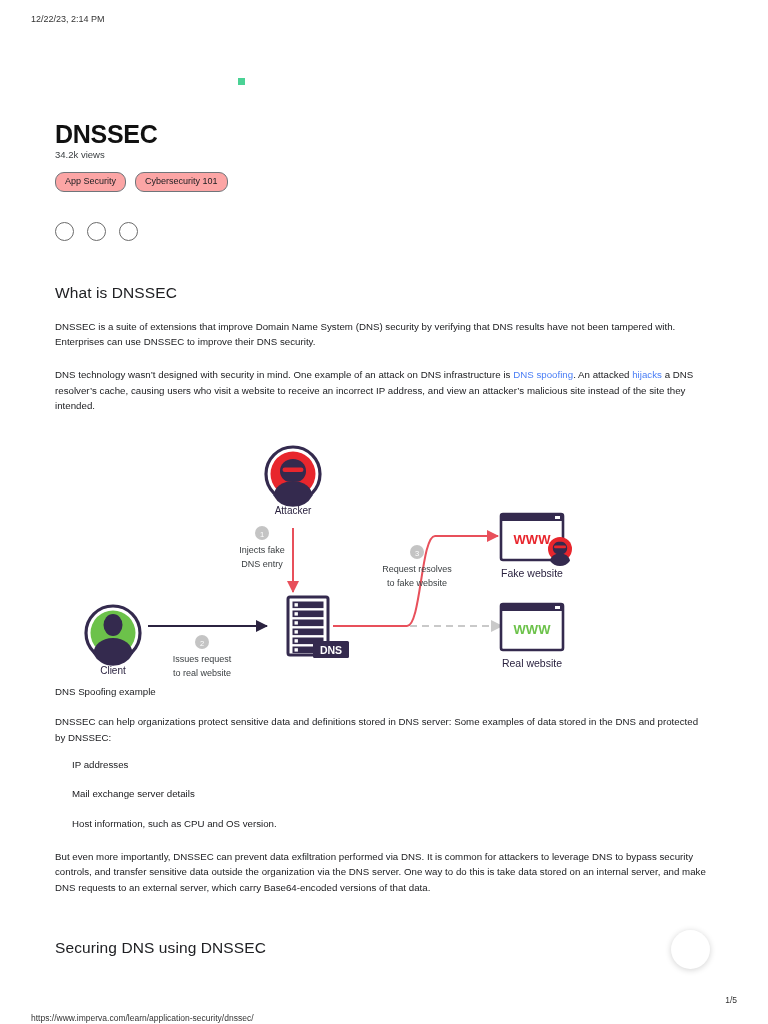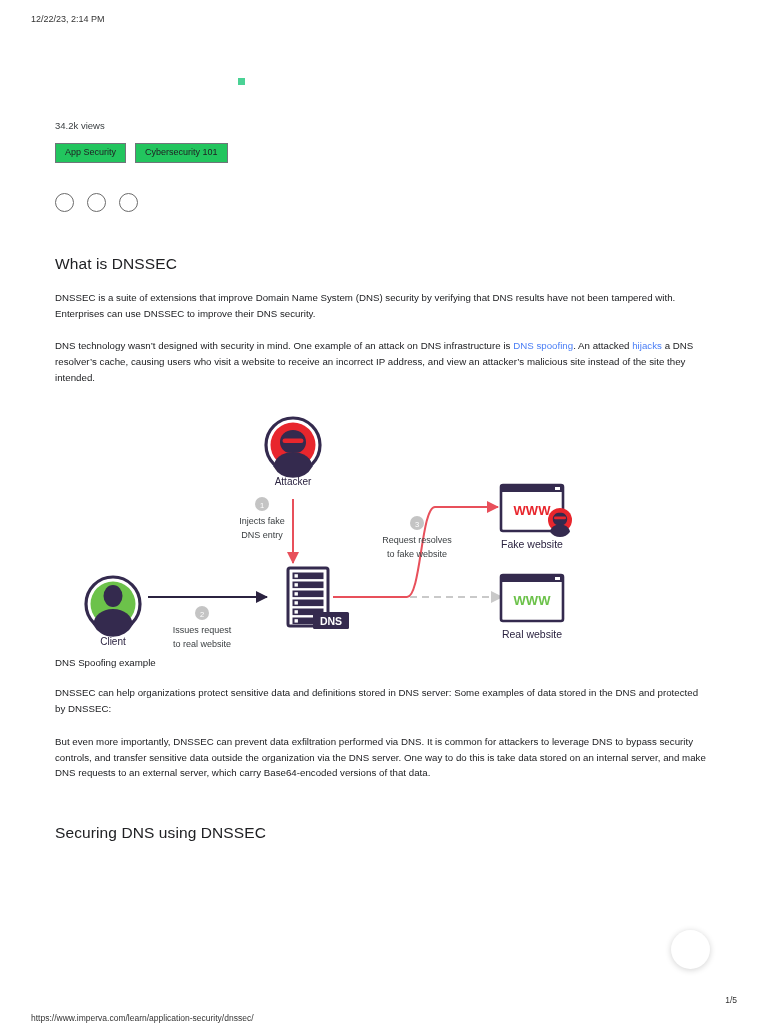--- a/index.html
+++ b/index.html
@@ -30,23 +30,23 @@
   .article { position: absolute; left: 55px; top: 120px; width: 655px; }
 
   .page-title {
     font-size: 25px; font-weight: bold; letter-spacing: -0.3px;
     color: #111; line-height: 1.15;
   }
   .views { margin-top: 0; font-size: 9.5px; color: #3c4043; }
 
   .tags { margin-top: 12px; display: flex; gap: 9px; }
   .tag {
-    border: 1px solid #70757a; border-radius: 0;
+    border: 1px solid #70757a; border-radius: 9px;
     padding: 3px 9px 4px; font-size: 9px; color: #202124;
-    background: #22c55e; line-height: 1.2; white-space: nowrap;
+    background: #fca5a5; line-height: 1.2; white-space: nowrap;
   }
 
   .share-row { margin-top: 30px; display: flex; gap: 13px; }
   .share-circle {
     width: 19px; height: 19px; border-radius: 50%;
     border: 1px solid #6b6b6b; background: #fff;
   }
 
   .h2 {
     margin-top: 43px; font-size: 15.5px; font-weight: normal;
@@ -92,20 +92,21 @@
 <div class="page">
 
   <div class="print-header">
     <span class="ph-date">12/22/23, 2:14 PM</span>
   </div>
 
   <div class="teal-mark"></div>
 
   <div class="article">
 
+    <h1 class="page-title">DNSSEC</h1>
 
     <div class="views">34.2k views</div>
 
     <div class="tags">
       <span class="tag">App Security</span>
       <span class="tag">Cybersecurity 101</span>
     </div>
 
     <div class="share-row">
       <span class="share-circle"></span>
@@ -225,20 +226,25 @@
           <text x="477" y="198" text-anchor="middle" font-family="'Liberation Sans',sans-serif" font-size="13" font-weight="bold" fill="#6cc24a">WWW</text>
         </g>
         <text x="477" y="231" text-anchor="middle" font-family="'Liberation Sans',sans-serif" font-size="10.5" fill="#2b2340">Real website</text>
       </svg>
     </div>
 
     <div class="caption">DNS Spoofing example</div>
 
     <p class="body">DNSSEC can help organizations protect sensitive data and definitions stored in DNS server: Some examples of data stored in the DNS and protected by DNSSEC:</p>
 
+    <ul class="plain">
+      <li>IP addresses</li>
+      <li>Mail exchange server details</li>
+      <li>Host information, such as CPU and OS version.</li>
+    </ul>
 
     <p class="body">But even more importantly, DNSSEC can prevent data exfiltration performed via DNS. It is common for attackers to leverage DNS to bypass security controls, and transfer sensitive data outside the organization via the DNS server. One way to do this is take data stored on an internal server, and make DNS requests to an external server, which carry Base64-encoded versions of that data.</p>
 
     <h2 class="h2">Securing DNS using DNSSEC</h2>
   </div>
 
   <div class="fab"></div>
 
   <div class="print-footer">
     <span class="pf-url">https://www.imperva.com/learn/application-security/dnssec/</span>

